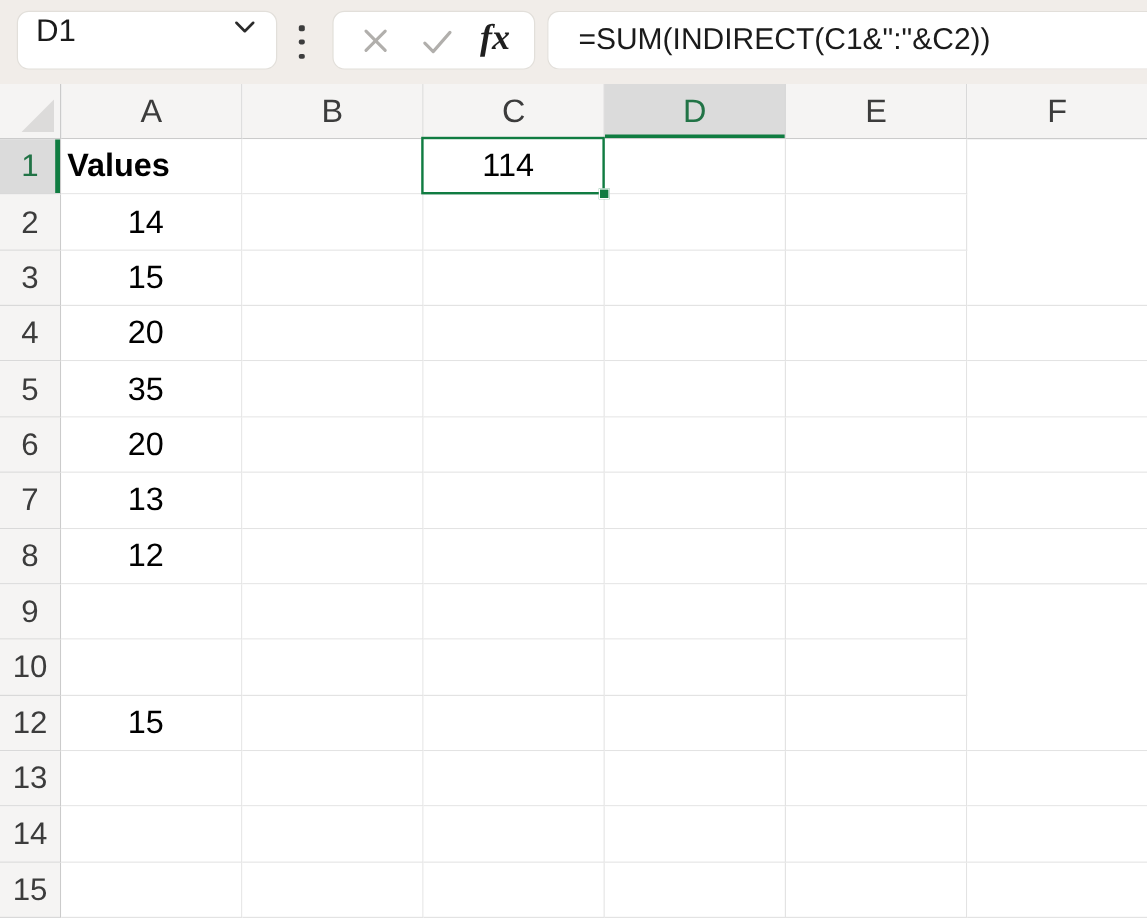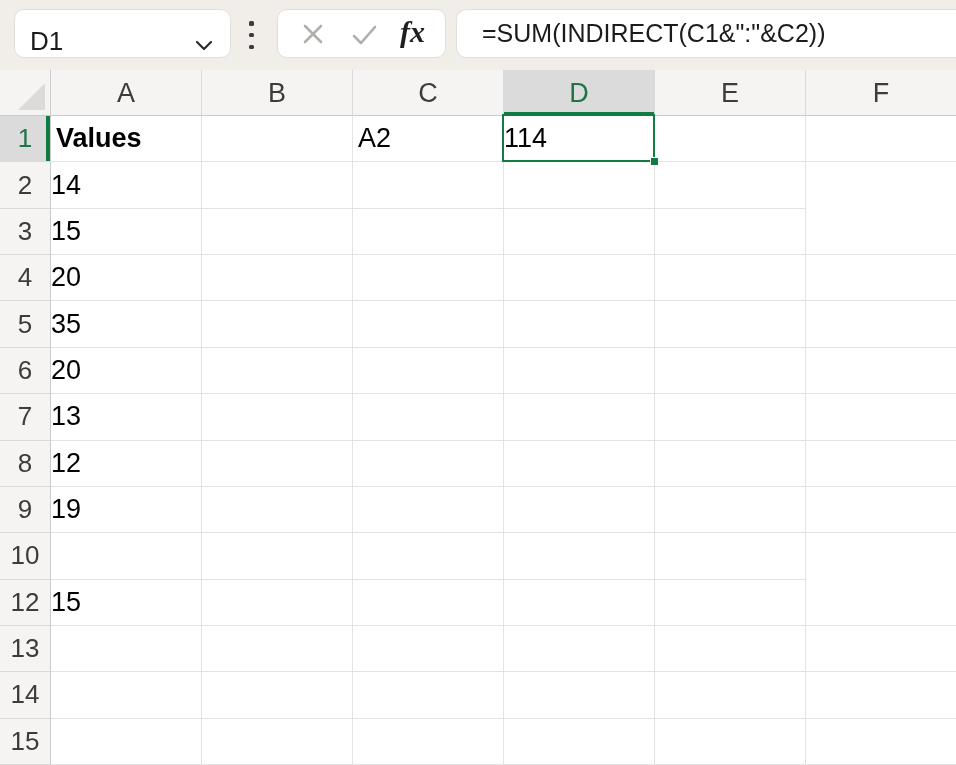--- a/index.html
+++ b/index.html
@@ -3,21 +3,21 @@
 <meta charset="utf-8">
 <style>
   * { margin:0; padding:0; box-sizing:border-box; }
   html,body { width:956px; height:765px; overflow:hidden; background:#fff;
               font-family:"Liberation Sans", sans-serif; }
 
   
   .toolbar { position:absolute; left:0; top:0; width:956px; height:70px; background:#f1ede9; }
   .name-box { position:absolute; left:14px; top:9px; width:217px; height:49px;
               background:#fff; border:1px solid #e2dfda; border-radius:10px;
-              display:flex; align-items:flex-end; }
+              display:flex; align-items:flex-start; }
   .name-box-text { padding-left:15px; font-size:26px; color:#1b1b1b; flex:1; }
   .chevron { margin-right:14px; display:flex; align-items:center; }
   .dots-handle { position:absolute; left:249px; top:21px; width:8px; height:28px;
                  display:flex; flex-direction:column; justify-content:space-between; }
   .dots-handle i { width:4.5px; height:4.5px; background:#3d3d3d; border-radius:1.5px; display:block; }
   .fx-group { position:absolute; left:277px; top:9px; width:169px; height:49px;
               background:#fff; border:1px solid #e2dfda; border-radius:10px;
               display:flex; align-items:center; justify-content:space-evenly; }
   .fx-label { font-family:"Liberation Serif", serif; font-style:italic; font-weight:700;
               font-size:30px; color:#1f1f1f; line-height:1; padding-bottom:4px; }
@@ -42,21 +42,21 @@
   .grid-row { flex:1; display:flex; }
   .row-h { width:51px; min-width:51px; background:#f5f4f3; color:#3c3c3c;
            font-size:26px; display:flex; align-items:center; justify-content:center;
            border-right:1px solid #cbcbcb; border-bottom:1px solid #d9d9d9; }
   .row-h.sel { background:#dbdbdb; color:#217346;
                box-shadow:inset -4px 0 0 0 #107C41; }
   .cell { width:151px; min-width:151px; background:#fff; position:relative;
           border-right:1px solid #e3e3e3; border-bottom:1px solid #e3e3e3;
           font-size:27px; color:#000; display:flex; align-items:center; }
   .cell.left  { justify-content:flex-start; padding-left:5px; }
-  .cell.right { justify-content:flex-start; padding-right:9px; }
+  .cell.right { justify-content:center; padding-right:9px; }
   .cell.bold span { font-weight:700; }
   .cell.selected { z-index:2; }
   .sel-border { position:absolute; left:-2px; top:-2px; right:-1px; bottom:-1px;
                 border:2.5px solid #107C41; pointer-events:none; }
   .fill-handle { position:absolute; right:-5px; bottom:-5px; width:9px; height:9px;
                  background:#107C41; border:1.5px solid #fff; z-index:3; }
 </style>
 </head>
 <body>
 
@@ -111,23 +111,20 @@
       <div class="col-h">F</div>
     </div>
   <div class="grid-rows">
 
   <div class="grid-row">
         <div class="row-h sel">1</div>
         <div class="cell left bold">
           <span>Values</span>
         </div>
         <div class="cell"></div>
-        <div class="cell left">
-          <span>A2</span>
-        </div>
         <div class="cell right selected">
           <span>114</span>
           <div class="sel-border"></div>
           <div class="fill-handle"></div>
         </div>
         <div class="cell"></div>
         <div class="cell"></div>
       </div>
       <div class="grid-row">
         <div class="row-h">2</div>
@@ -200,23 +197,20 @@
           <span>12</span>
         </div>
         <div class="cell"></div>
         <div class="cell"></div>
         <div class="cell"></div>
         <div class="cell"></div>
         <div class="cell"></div>
       </div>
       <div class="grid-row">
         <div class="row-h">9</div>
-        <div class="cell right">
-          <span>19</span>
-        </div>
         <div class="cell"></div>
         <div class="cell"></div>
         <div class="cell"></div>
         <div class="cell"></div>
         <div class="cell"></div>
       </div>
       <div class="grid-row">
         <div class="row-h">10</div>
         <div class="cell"></div>
         <div class="cell"></div>

